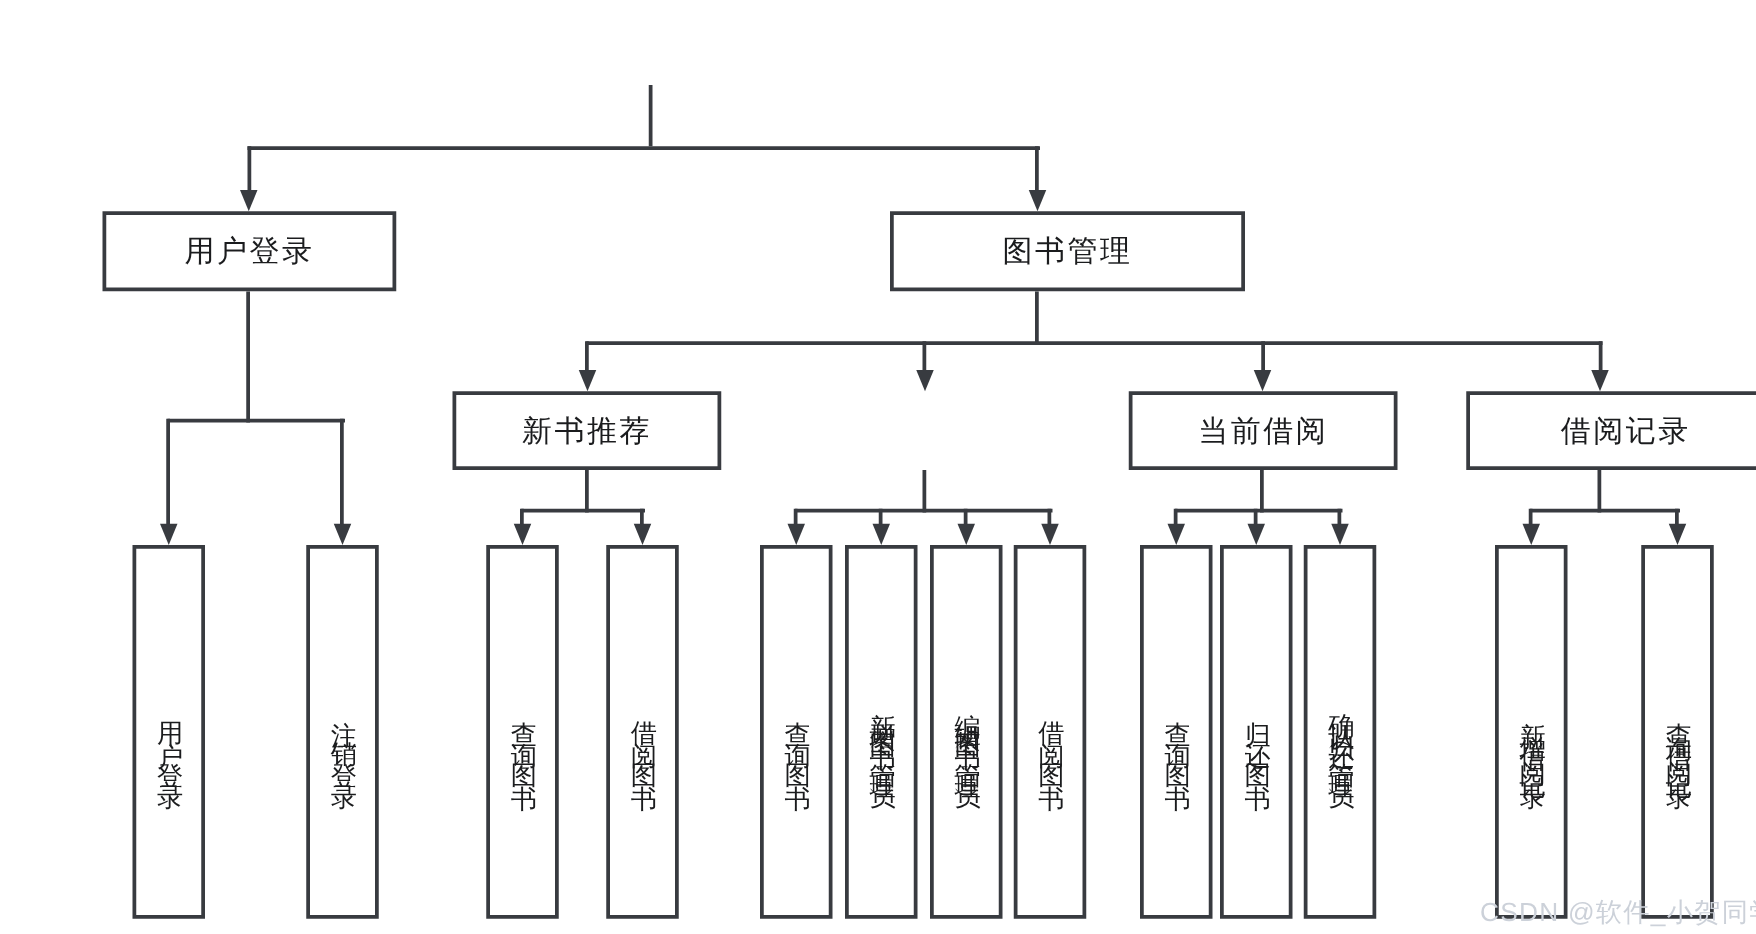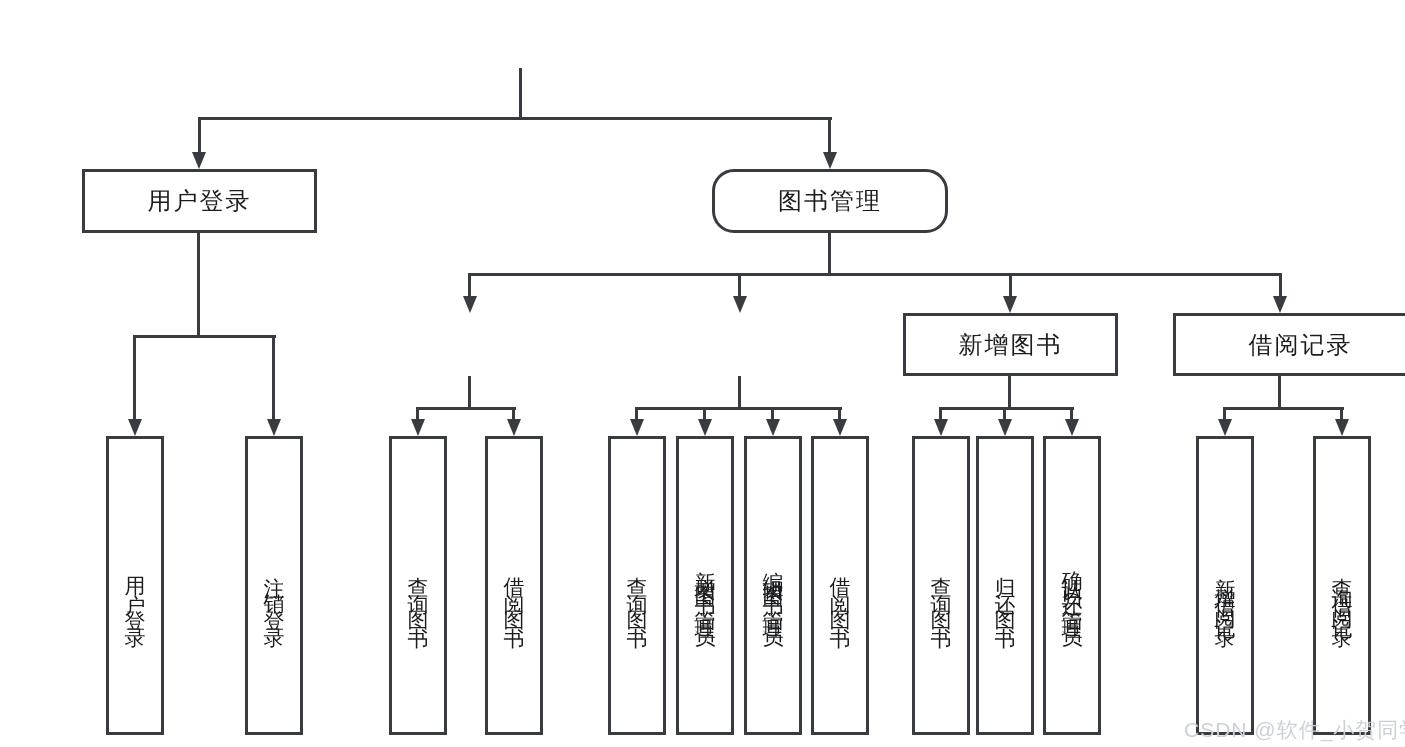--- a/index.html
+++ b/index.html
@@ -97,23 +97,24 @@
 
   <div class="vline" style="left:1278px;top:376px;height:34px;"></div>
   <div class="hline" style="left:1224px;top:407px;width:120px;"></div>
   <div class="vline" style="left:1223px;top:407px;height:14px;"></div>
   <div class="arrow" style="left:1218px;top:419px;"></div>
   <div class="vline" style="left:1340px;top:407px;height:14px;"></div>
   <div class="arrow" style="left:1335px;top:419px;"></div>
 
 
   <div class="hbox" style="left:82px;top:169px;width:235px;height:64px;">用户登录</div>
-  <div class="hbox" style="left:712px;top:169px;width:236px;height:64px;border-radius:22px;">图书管理</div>
+  <div class="hbox" style="left:712px;top:169px;width:284px;height:64px;">图书管理</div>
 
-  <div class="hbox" style="left:903px;top:313px;width:215px;height:63px;">新增图书</div>
+  <div class="hbox" style="left:362px;top:313px;width:215px;height:63px;">新书推荐</div>
+  <div class="hbox" style="left:903px;top:313px;width:215px;height:63px;">当前借阅</div>
   <div class="hbox" style="left:1173px;top:313px;width:255px;height:63px;">借阅记录</div>
 
   <div class="vbox sp4" style="left:106px;top:436px;width:58px;height:299px;">用户登录</div>
   <div class="vbox sp4" style="left:245px;top:436px;width:58px;height:299px;">注销登录</div>
 
   <div class="vbox sp4" style="left:389px;top:436px;width:58px;height:299px;">查询图书</div>
   <div class="vbox sp4" style="left:485px;top:436px;width:58px;height:299px;">借阅图书</div>
 
   <div class="vbox sp4" style="left:608px;top:436px;width:58px;height:299px;">查询图书</div>
   <div class="vbox sp9" style="left:676px;top:436px;width:58px;height:299px;">新增图书（管理员）</div>

